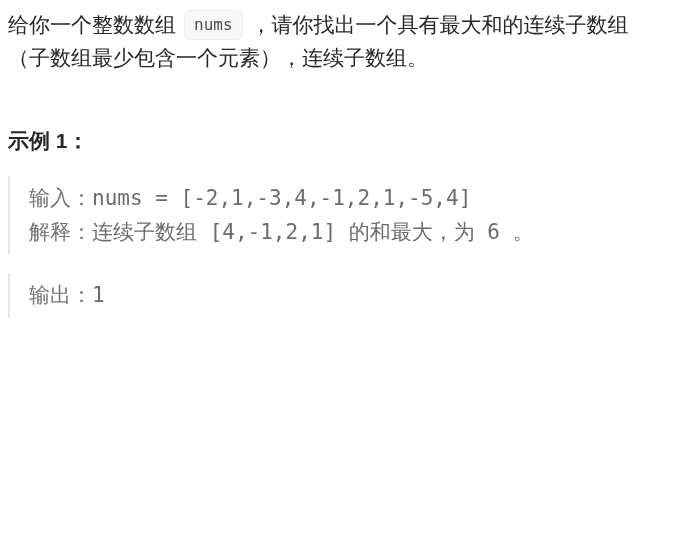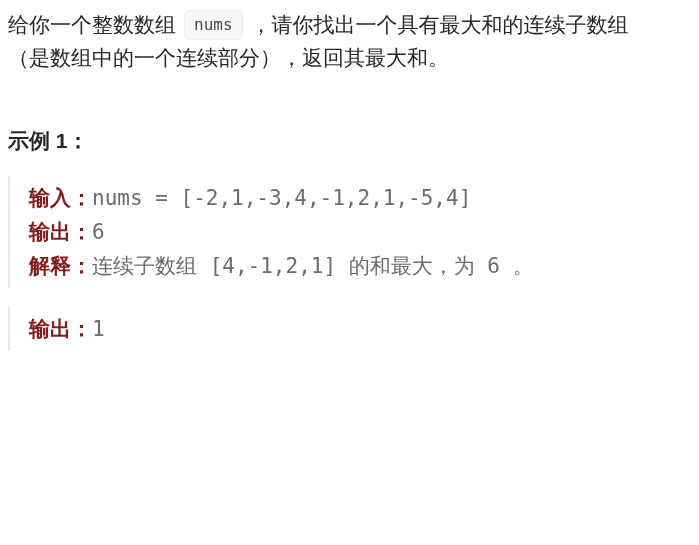--- a/index.html
+++ b/index.html
@@ -53,42 +53,39 @@
     padding: 5px 0 5px 19px;
     border-left: 2px solid #e6e6e6;
     font-family: "DejaVu Sans Mono", "Liberation Mono", monospace;
     font-size: 21px;
     line-height: 33px;
     color: #6b6b6b;
   }
   .io-line { white-space: nowrap; }
   .io-label {
     font-family: "Liberation Sans", "DejaVu Sans", sans-serif;
-    font-weight: 700;
-    color: #7f1d1d;
+    font-weight: 400;
+    color: #737373;
   }
 </style>
 </head>
 <body>
 
 <div class="page">
 
   <p class="para-intro">
-    <span>给你一个整数数组</span><code class="inline-code">nums</code><span>，请你找出一个具有最大和的连续子数组</span><span class="nowrap-seg">（是数组中的一个连续部分），返回其最大和。</span>
+    <span>给你一个整数数组</span><code class="inline-code">nums</code><span>，请你找出一个具有最大和的连续子数组</span><span class="nowrap-seg">（子数组最少包含一个元素），连续子数组。</span>
   </p>
 
 
   <p class="example-title first">示例 1：</p>
 
   <div class="example-block">
     <div class="io-line">
       <strong class="io-label">输入：</strong><span class="io-value">nums = [-2,1,-3,4,-1,2,1,-5,4]</span>
-    </div>
-    <div class="io-line">
-      <strong class="io-label">输出：</strong><span class="io-value">6</span>
     </div>
     <div class="io-line">
       <strong class="io-label">解释：</strong><span class="io-value">连续子数组 [4,-1,2,1] 的和最大，为 6 。</span>
     </div>
   </div>
 
 
   <div class="example-block">
     <div class="io-line">
       <strong class="io-label">输出：</strong><span class="io-value">1</span>

